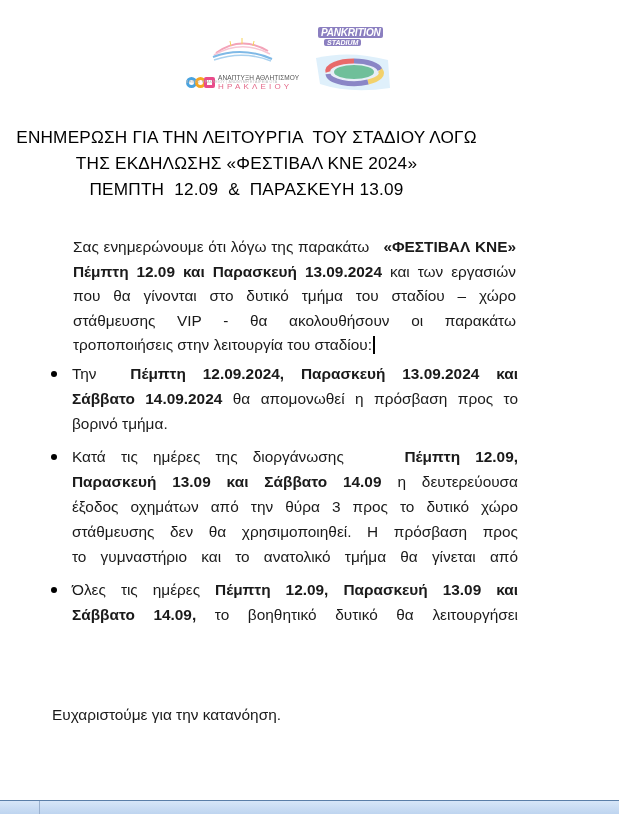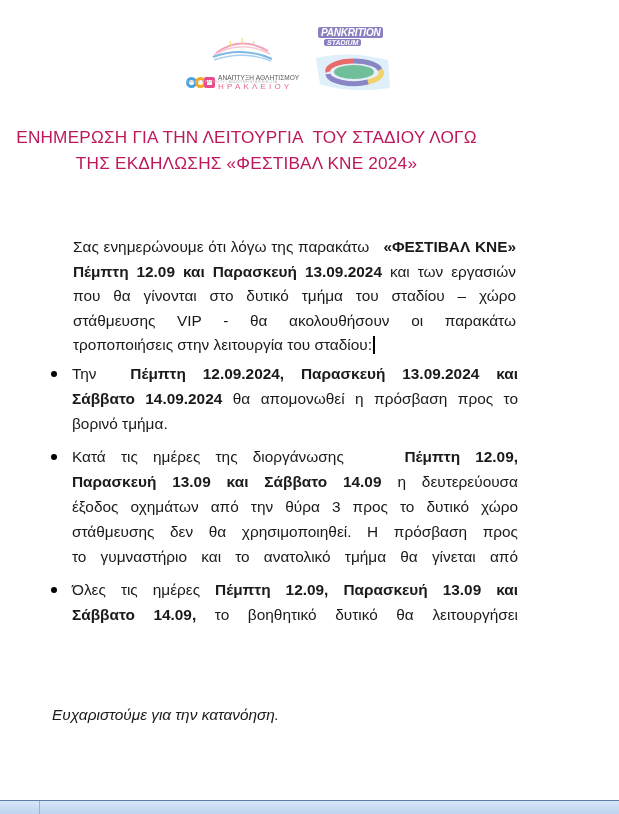--- a/index.html
+++ b/index.html
@@ -20,39 +20,39 @@
   .adh-text { margin-left:5px; line-height:9px; }
   .adh-line1 { font-size:6.5px; color:#555; letter-spacing:0.1px; white-space:nowrap; }
   .adh-line2 { font-size:8px; color:#e46a8a; letter-spacing:3.2px; white-space:nowrap; }
   .adh-sub { position:absolute; left:0; top:47px; font-size:3.6px; color:#bbb; letter-spacing:0.3px; white-space:nowrap; }
   .pank-title { position:absolute; left:8px; top:3px; font-size:10px; font-weight:bold; font-style:italic; color:#fff; background:#8b7fc0; padding:0 3px; border-radius:2px; letter-spacing:-0.2px;text-align:right; }
   .pank-sub { position:absolute; left:14px; top:15px; font-size:7px; font-weight:bold; font-style:italic; color:#fff; background:#8b7fc0; padding:0 3px; border-radius:2px; }
 
   
   .title {
     position:absolute; left:0; width:493px; top:124px; text-align:center;
-    color:#be185d; font-size:17.2px; line-height:26px; letter-spacing:0.2px;
+    color:#000000; font-size:17.2px; line-height:26px; letter-spacing:0.2px;
   }
   .title div { white-space:pre; }
 
   
   .body-text { position:absolute; left:73px; width:443px; top:235px; font-size:15.4px; line-height:24.6px; }
   .body-text .ln { display:block; text-align:justify; text-align-last:justify; white-space:nowrap; height:24.6px; }
   .body-text .ln.last { text-align-last:left; }
   b { font-weight:bold; }
 
   .cursor { display:inline-block; width:2px; height:18px; background:#000; vertical-align:-4px; margin-left:1px; }
 
   .bullets { position:absolute; left:48px; top:361px; width:470px; }
   .bullet { position:relative; padding-left:24px; margin-bottom:8px; font-size:15.4px; line-height:25px; }
   .bullet .dot { position:absolute; left:3px; top:10px; width:6px; height:6px; border-radius:50%; background:#000; }
   .bullet .ln { display:block; text-align:justify; text-align-last:justify; white-space:nowrap; }
   .bullet .ln.last { text-align-last:left; }
 
-  .thanks { position:absolute; left:52px; top:706px; font-size:15.4px; font-style:italic; }
+  .thanks { position:absolute; left:52px; top:706px; font-size:15.4px; }
 
   
   .statusbar { position:absolute; left:0; top:800px; width:619px; height:14px;
     background:linear-gradient(#d7e6f8, #bcd3ef); border-top:1px solid #5b7fa8; }
   .statusbar .sep { position:absolute; left:39px; top:0; width:1px; height:14px; background:#9ab1cf; }
 </style>
 </head>
 <body>
 
 <div class="page">
@@ -91,20 +91,21 @@
       <path d="M58 58 A26 10 0 0 1 18 50" stroke="#8a86c6" stroke-width="5" fill="none"></path>
       <ellipse cx="44" cy="48" rx="20" ry="7" fill="#6fbf9a"></ellipse>
     </svg>
     <div class="pank-title">PANKRITION</div>
     <div class="pank-sub">STADIUM</div>
   </div>
 
   <div class="title">
     <div>ΕΝΗΜΕΡΩΣΗ ΓΙΑ ΤΗΝ ΛΕΙΤΟΥΡΓΙΑ  ΤΟΥ ΣΤΑΔΙΟΥ ΛΟΓΩ</div>
     <div>ΤΗΣ ΕΚΔΗΛΩΣΗΣ «ΦΕΣΤΙΒΑΛ ΚΝΕ 2024»</div>
+    <div>ΠΕΜΠΤΗ  12.09  &amp;  ΠΑΡΑΣΚΕΥΗ 13.09</div>
   </div>
 
   <div class="body-text">
     <span class="ln"><span>Σας ενημερώνουμε ότι λόγω της παρακάτω</span>&nbsp;&nbsp;&nbsp;<b>«ΦΕΣΤΙΒΑΛ ΚΝΕ»</b></span>
     <span class="ln"><b>Πέμπτη 12.09 και Παρασκευή 13.09.2024</b> <span>και των  εργασιών</span></span>
     <span class="ln">που θα γίνονται στο δυτικό τμήμα του σταδίου – χώρο</span>
     <span class="ln">στάθμευσης    VIP  -     θα ακολουθήσουν οι παρακάτω</span>
     <span class="ln last"><span>τροποποιήσεις στην λειτουργία του  σταδίου:</span><span class="cursor"></span></span>
   </div>
 

